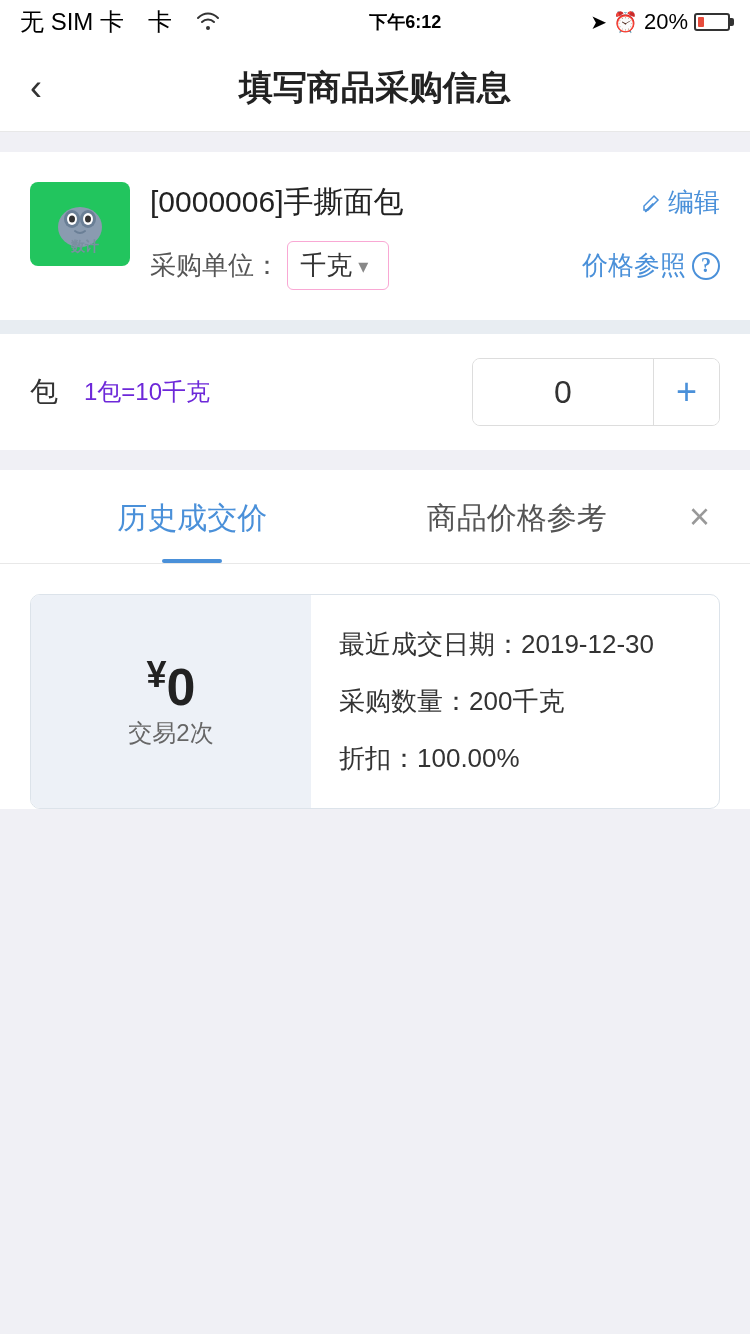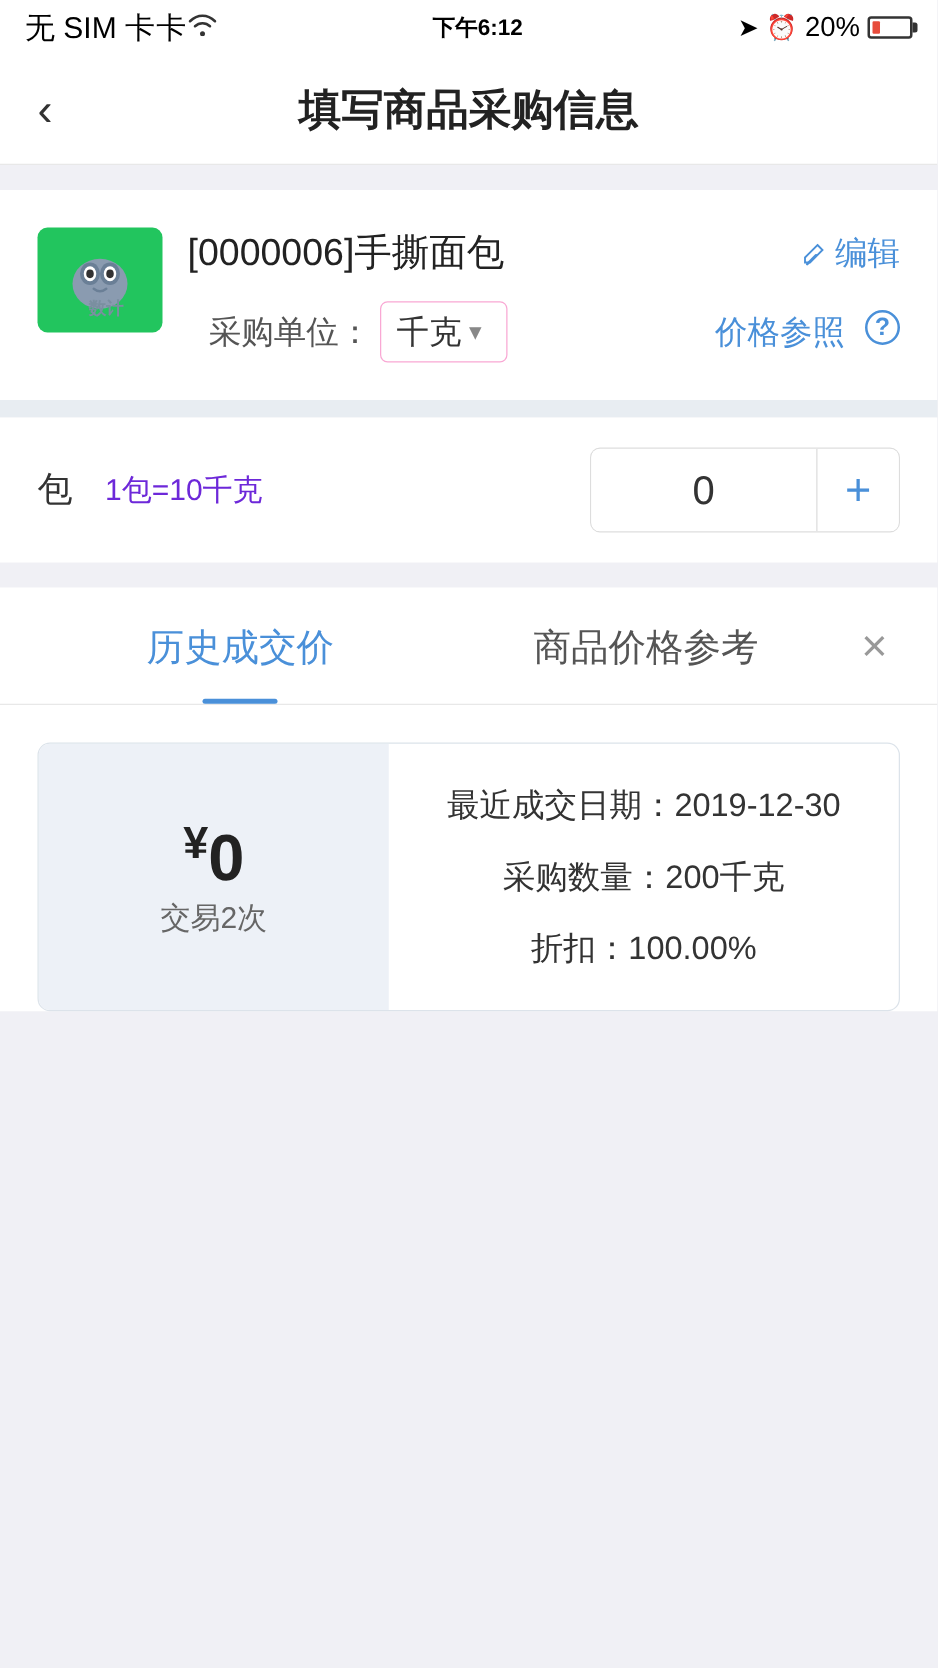--- a/index.html
+++ b/index.html
@@ -16,21 +16,21 @@
     .status-bar {
       height: 44px;
       background: #fff;
       display: flex;
       align-items: center;
       justify-content: space-between;
       padding: 0 20px;
       font-size: 24px;
       font-weight: 500;
     }
-    .status-left { display: flex; align-items: center; gap: 1px; }
+    .status-left { display: flex; align-items: center; gap: 24px; }
     .status-center { font-size: 18px; font-weight: 600; }
     .status-right { display: flex; align-items: center; gap: 6px; font-size: 22px; }
     .battery-icon {
       display: inline-flex;
       align-items: center;
     }
     .battery-body {
       width: 36px;
       height: 18px;
       border: 2px solid #333;
@@ -129,41 +129,42 @@
       cursor: pointer;
     }
     .purchase-unit-row {
       display: flex;
       justify-content: space-between;
       align-items: center;
     }
     .purchase-unit-label {
       font-size: 26px;
       color: #555;
-      margin-left: 17px;
     }
     .unit-select {
       border: 1px solid #f9a8d4;
       border-radius: 6px;
       padding: 6px 20px 6px 12px;
       font-size: 26px;
       color: #333;
       background: #fff;
       position: relative;
       display: inline-flex;
       align-items: center;
       gap: 6px;
       cursor: pointer;
     }
     .price-ref-btn {
       font-size: 26px;
       color: #4a90d9;
       display: flex;
-      gap: 16px;
-      cursor: pointer;
+      align-items: center;
+      gap: 6px;
+      cursor: pointer;
+      font-family: Liberation Serif, serif;
     }
 
     
     .divider-bar {
       height: 14px;
       background: #e8edf2;
     }
 
     
     .quantity-row {
@@ -285,21 +286,20 @@
     .history-tx-count {
       font-size: 24px;
       color: #666;
     }
     .history-right {
       flex: 1;
       padding: 30px 28px;
       display: flex;
       flex-direction: column;
       gap: 18px;
-      text-align: center;
     }
     .history-detail-row {
       font-size: 26px;
       color: #333;
       line-height: 1.5;
     }
   </style>
 </head>
 <body>
 

